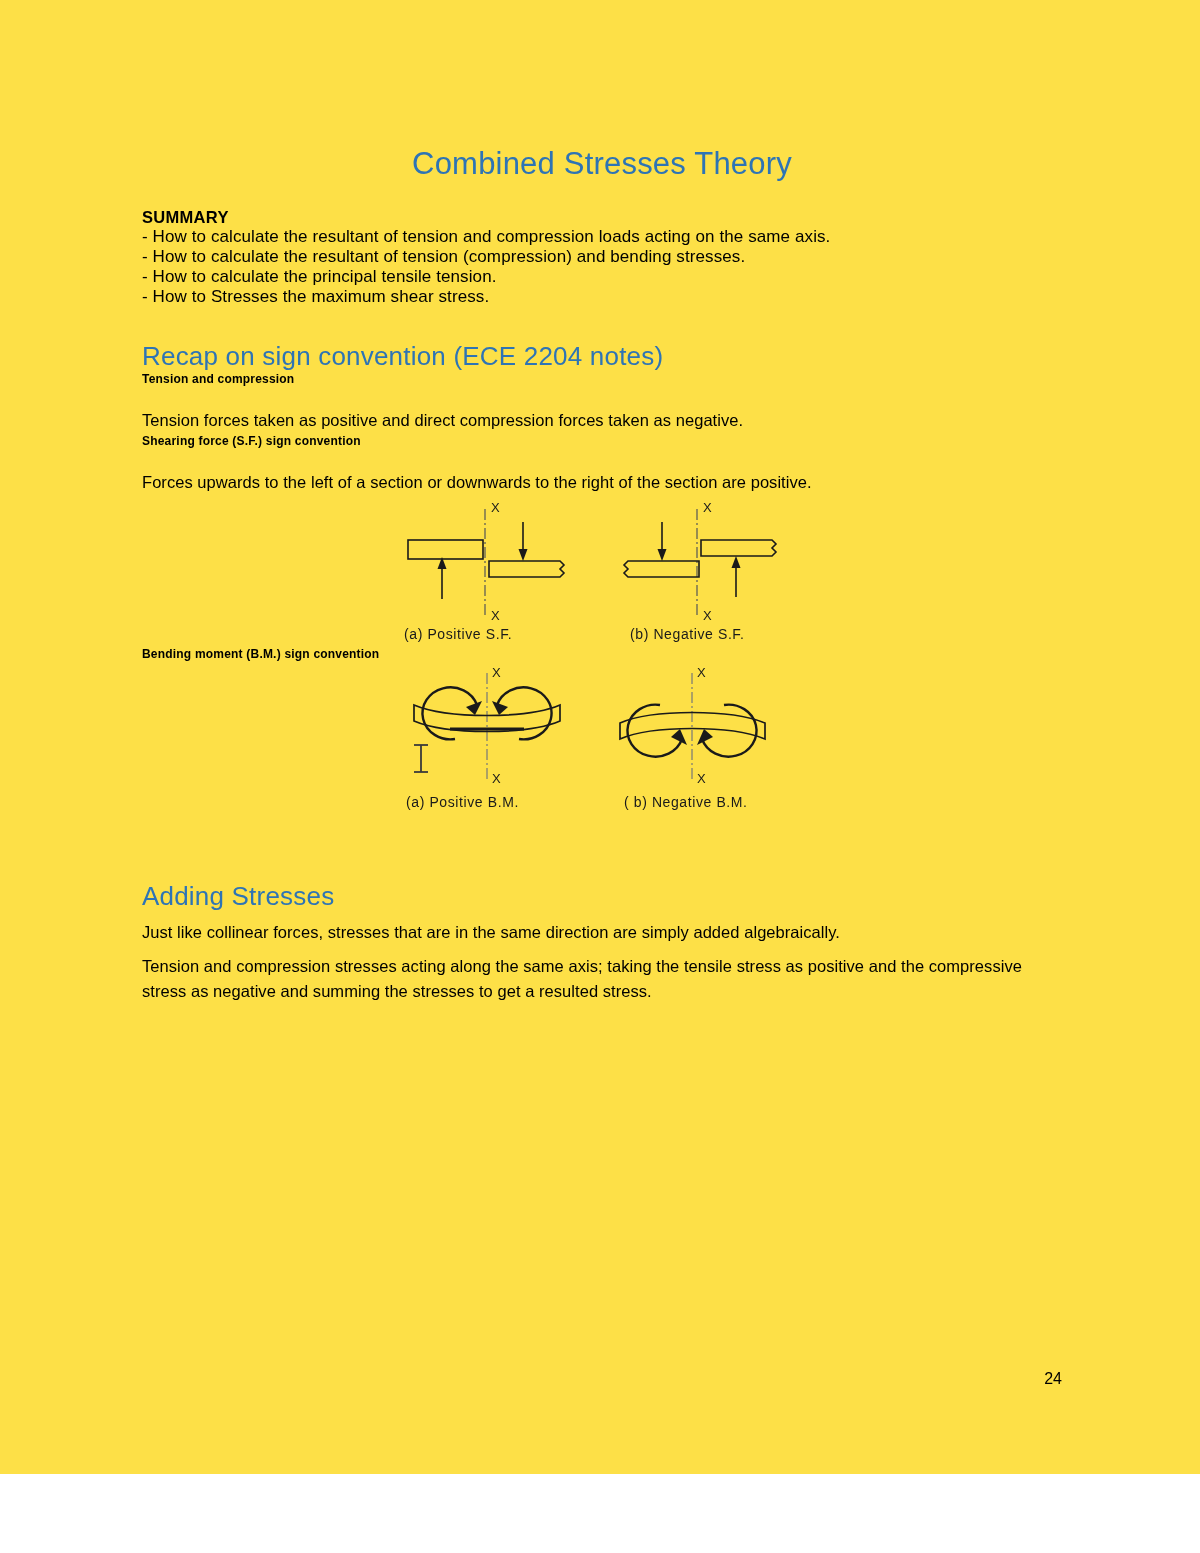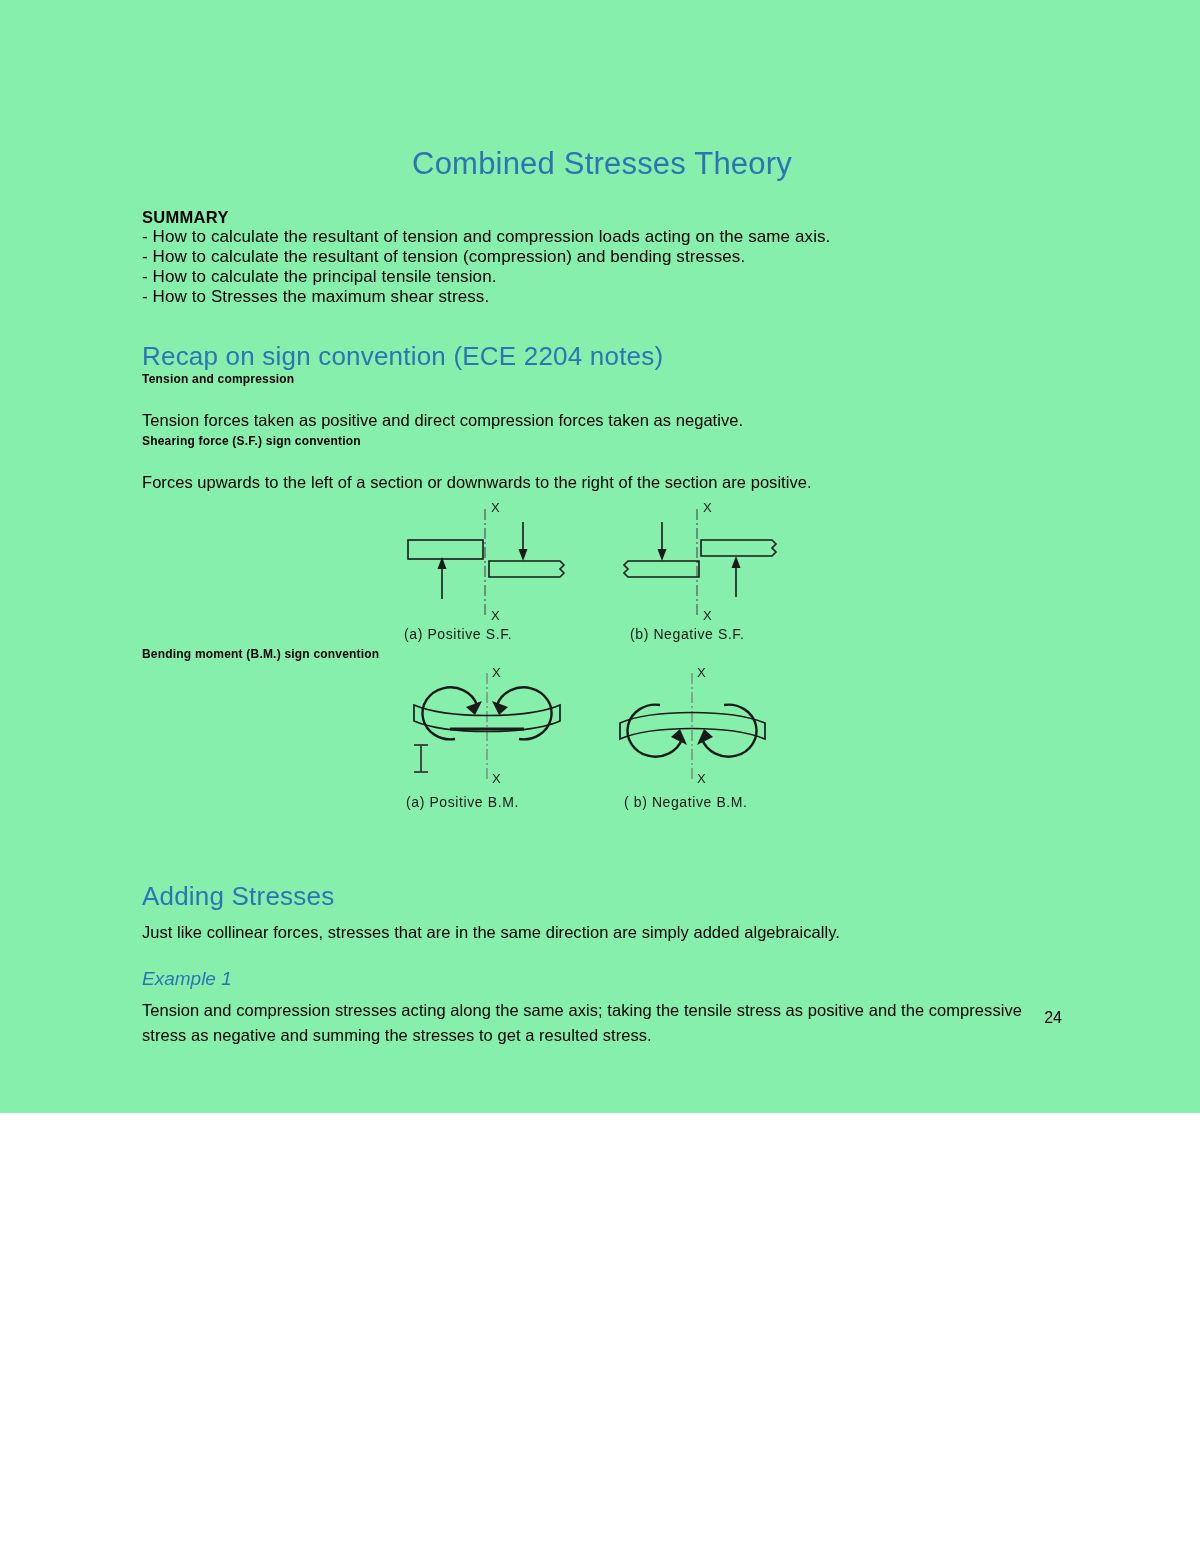--- a/index.html
+++ b/index.html
@@ -4,22 +4,22 @@
 <title>Combined Stresses Theory</title>
 <style>
   html, body {
     margin: 0;
     padding: 0;
     background: #ffffff;
   }
   .page {
     position: relative;
     width: 1200px;
-    height: 1113px;
-    background: #86efac;
+    height: 1474px;
+    background: #fde047;
     font-family: "Liberation Sans", sans-serif;
     color: #000000;
     overflow: hidden;
   }
   .content {
     position: absolute;
     left: 142px;
     top: 0;
     width: 920px;
   }
@@ -207,19 +207,18 @@
 
           <text x="14" y="146" font-family="'Liberation Sans', sans-serif" font-size="14" fill="#1a1a1a" letter-spacing="0.6">(a) Positive  B.M.</text>
           <text x="232" y="146" font-family="'Liberation Sans', sans-serif" font-size="14" fill="#1a1a1a" letter-spacing="0.6">( b)  Negative   B.M.</text>
         </svg>
       </div>
     </div>
 
     <h2 class="heading1 spaced">Adding Stresses</h2>
     <div class="para tight">Just like collinear forces, stresses that are in the same direction are simply added algebraically.</div>
 
-    <h3 class="example">Example 1</h3>
     <div class="para tight">Tension and compression stresses acting along the same axis; taking the tensile stress as positive and the compressive stress as negative and summing the stresses to get a resulted stress.</div>
 
   </div>
 
   <div class="page-number">24</div>
 </div>
 
 </body></html>

